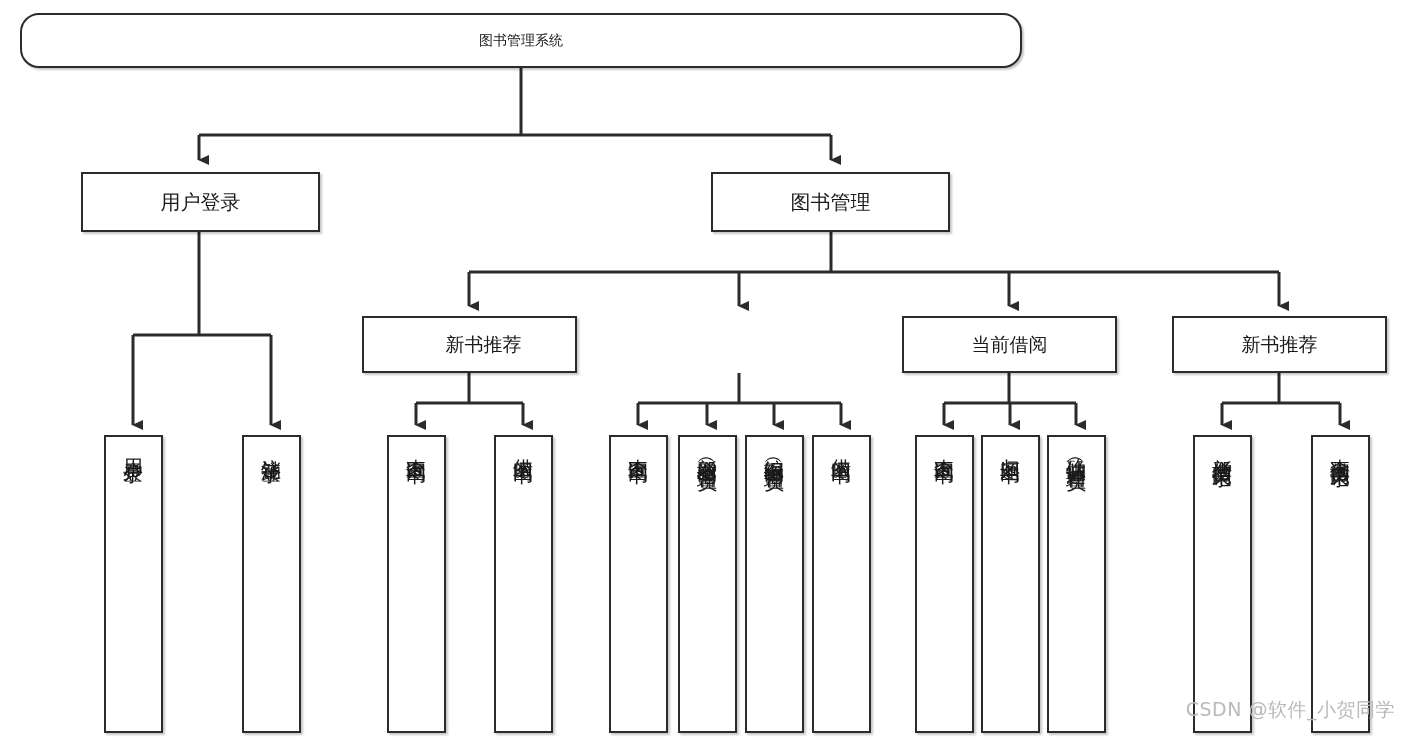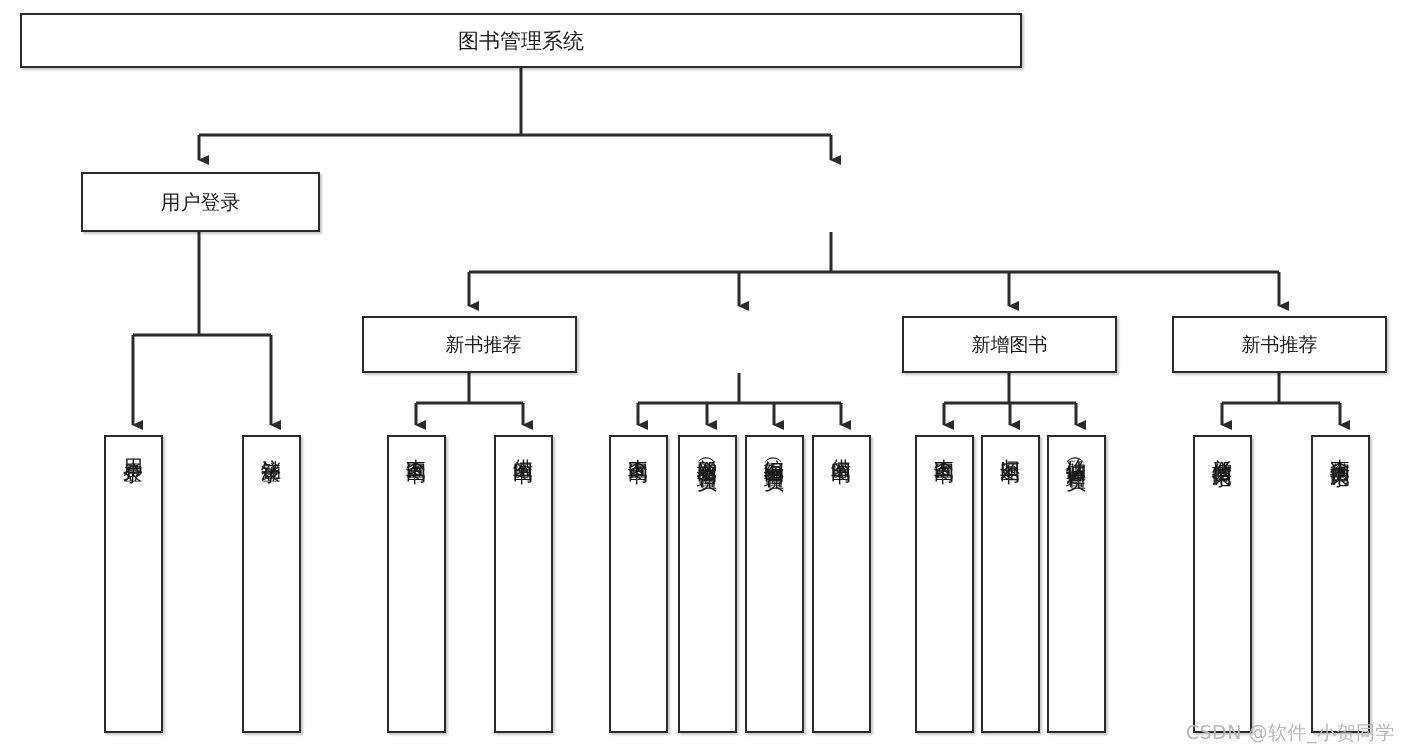--- a/index.html
+++ b/index.html
@@ -32,21 +32,22 @@
     box-sizing: border-box;
     background: #ffffff;
     border: 2px solid #2b2b2b;
     display: flex;
     align-items: center;
     justify-content: center;
     color: #1a1a1a;
     box-shadow: 2px 2px 2px rgba(0,0,0,0.22);
   }
   .node.root {
-    font-size: 21px;
+    font-size: 14px;
+    border-radius: 19px;
   }
   .node.level1 {
     font-size: 20px;
   }
   .node.level2 {
     font-size: 19px;
   }
   
   .node.leaf {
     font-size: 20px;
@@ -61,21 +62,21 @@
     white-space: nowrap;
     display: block;
   }
   .leaf-center {
     align-items: center;
     padding-top: 0;
   }
   #watermark {
     position: absolute;
     right: 10px;
-    bottom: 1px;
+    bottom: 24px;
     font-size: 19px;
     color: #b9b9b9;
     letter-spacing: 0.5px;
     white-space: nowrap;
     user-select: none;
   }
 </style>
 </head>
 <body>
 
@@ -130,25 +131,26 @@
       <path d="M1222,403 L1340,403"></path>
       <path d="M1222,403 L1222,425" marker-end="url(#arw)"></path>
       <path d="M1340,403 L1340,425" marker-end="url(#arw)"></path>
     </g>
   </svg>
 
   <div class="node root" style="left:20px; top:13px; width:1002px; height:55px;">图书管理系统</div>
 
   <div class="node level1" style="left:81px; top:172px; width:239px; height:60px;">用户登录</div>
 
+  <div class="node level1" style="left:711px; top:172px; width:239px; height:60px;">图书管理</div>
 
   <div class="node level2" style="left:362px; top:316px; width:215px; height:57px;padding-left:28px;">新书推荐</div>
 
 
-  <div class="node level2" style="left:902px; top:316px; width:215px; height:57px;">新增图书</div>
+  <div class="node level2" style="left:902px; top:316px; width:215px; height:57px;">当前借阅</div>
 
   <div class="node level2" style="left:1172px; top:316px; width:215px; height:57px;">新书推荐</div>
 
   <div class="node leaf leaf-center" style="left:104px; top:435px; width:59px; height:298px;">
     <span class="vlabel">用户登录</span>
   </div>
 
   <div class="node leaf leaf-center" style="left:242px; top:435px; width:59px; height:298px;">
     <span class="vlabel">注销登录</span>
   </div>

